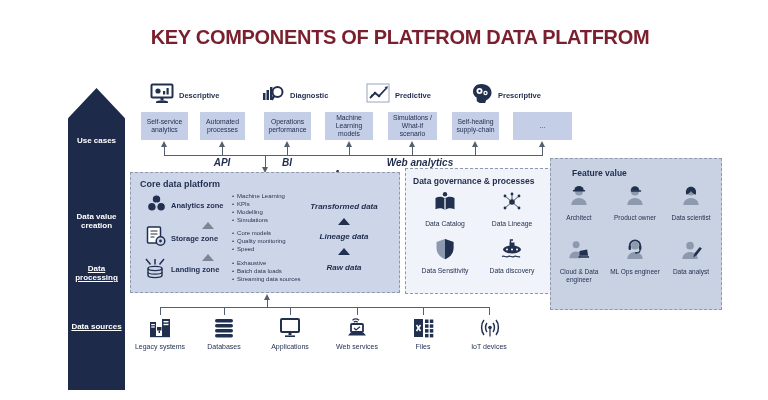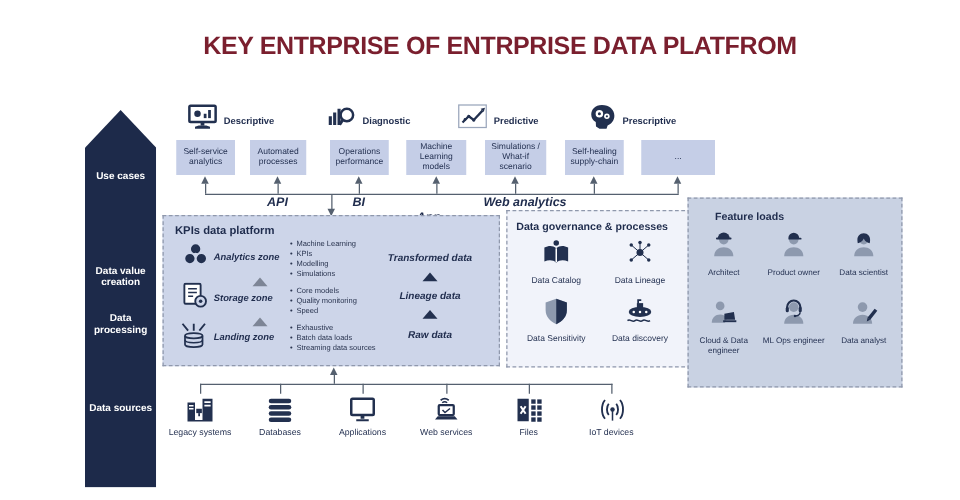--- a/index.html
+++ b/index.html
@@ -25,41 +25,41 @@
   .tri-down-sm{width:0;height:0;border-left:3px solid transparent;border-right:3px solid transparent;border-top:6px solid #55606f;}
   .tri-up-gray{width:0;height:0;border-left:6px solid transparent;border-right:6px solid transparent;border-bottom:7px solid #7d8596;}
   .tri-up-navy{width:0;height:0;border-left:6px solid transparent;border-right:6px solid transparent;border-bottom:7px solid #22304f;}
   .channel{top:157px;text-align:center;font-size:10px;font-style:italic;font-weight:bold;color:#1f2c4d;}
   
   .panel{box-sizing:border-box;border:1px dashed #8f98ac;}
   .core-panel{left:130px;top:172px;width:270px;height:121px;background:#cdd5e9;}
   .gov-panel{left:405px;top:168px;width:148px;height:126px;background:#f1f3fa;}
   .teams-panel{left:550px;top:158px;width:172px;height:152px;background:#c9d2e3;}
   .panel-title{font-size:9px;font-weight:bold;color:#1f2c4d;}
-  .zone-name{font-size:7.5px;font-weight:bold;color:#1f2c4d;font-style:italic;}
+  .zone-name{font-size:7.5px;font-weight:bold;color:#1f2c4d;}
   .bullets{font-size:6px;line-height:8px;color:#2a3550;}
   .bullet{display:flex;}
   .bullet::before{content:"•";margin-right:3px;}
   .data-state{width:92px;text-align:center;font-size:8px;font-weight:bold;font-style:italic;color:#1f2c4d;}
   .cell{display:flex;flex-direction:column;align-items:center;text-align:center;}
   .cell-lb{font-size:6.5px;line-height:8px;color:#1f2c4d;margin-top:3px;}
   .src-lb{top:343px;width:80px;text-align:center;font-size:7px;color:#1f2c4d;}
 </style>
 </head>
 <body>
 
 <div id="stage">
 
-  <div class="abs title">KEY ENTRPRISE OF ENTRPRISE DATA PLATFROM</div>
+  <div class="abs title">KEY COMPONENTS OF PLATFROM DATA PLATFROM</div>
 
   <div class="abs stage-arrow"></div>
   <div class="abs stage-label" style="top:136px;">Use cases</div>
   <div class="abs stage-label" style="top:196px;margin-top:16px;">Data value creation</div>
-  <div class="abs stage-label" style="top:250px;">Data processing</div>
-  <div class="abs stage-label" style="top:322px;">Data sources</div>
+  <div class="abs stage-label" style="top:264px;text-decoration:underline;">Data processing</div>
+  <div class="abs stage-label" style="top:322px;text-decoration:underline;">Data sources</div>
 
   <div class="abs cat" style="left:261px;top:83px;">
     <span><svg width="24" height="21" viewBox="0 0 24 21">
           <rect x="2" y="10" width="2.5" height="7" fill="#22304f"></rect>
           <rect x="5.5" y="7" width="2.5" height="10" fill="#22304f"></rect>
           <rect x="9" y="4" width="2.5" height="13" fill="#22304f"></rect>
           <circle cx="16.5" cy="9" r="5" fill="#fff" stroke="#22304f" stroke-width="2"></circle>
           <path d="M13.3 12.8l-2.6 4" stroke="#22304f" stroke-width="2.4"></path>
         </svg></span>
     <span class="cat-lb">Diagnostic</span>
@@ -123,21 +123,21 @@
 
   <div class="abs channel" style="left:192px;width:60px;">API</div>
   <div class="abs channel" style="left:257px;width:60px;">BI</div>
   <div class="abs channel" style="left:313px;width:60px;margin-top:12px;">App</div>
   <div class="abs channel" style="left:380px;width:80px;">Web analytics</div>
 
   <div class="abs vline" style="left:265px;top:156px;height:13px;"></div>
   <div class="abs tri-down-sm" style="left:262px;top:167px;"></div>
 
   <div class="abs panel core-panel"></div>
-  <div class="abs panel-title" style="left:140px;top:179px;">KPIs data platform</div>
+  <div class="abs panel-title" style="left:140px;top:179px;">Core data platform</div>
 
   <span class="abs" style="left:146px;top:193px;"><svg width="21" height="21" viewBox="0 0 22 22">
         <circle cx="11" cy="6.5" r="4.6" fill="#22304f" stroke="#cdd5e9" stroke-width="1.4"></circle>
         <circle cx="6.2" cy="14.5" r="4.6" fill="#22304f" stroke="#cdd5e9" stroke-width="1.4"></circle>
         <circle cx="15.8" cy="14.5" r="4.6" fill="#22304f" stroke="#cdd5e9" stroke-width="1.4"></circle>
         <circle cx="11" cy="11.5" r="1.8" fill="#cdd5e9"></circle>
       </svg></span>
   <div class="abs zone-name" style="left:171px;top:201px;">Analytics zone</div>
   <div class="abs bullets" style="left:232px;top:192px;">
     <div class="bullet">Machine Learning</div>
@@ -222,21 +222,21 @@
           <ellipse cx="11" cy="11.5" rx="9" ry="4" fill="#22304f"></ellipse>
           <circle cx="6" cy="11.5" r="1" fill="#fff"></circle>
           <circle cx="11" cy="11.5" r="1" fill="#fff"></circle>
           <circle cx="16" cy="11.5" r="1" fill="#fff"></circle>
           <path d="M1 18.5c2-1.6 4 1.6 6 0s4 1.6 6 0 4 1.6 6 0" stroke="#22304f" stroke-width="1.2" fill="none"></path>
         </svg></span>
     <div class="cell-lb" style="font-size:6.8px;">Data discovery</div>
   </div>
 
   <div class="abs panel teams-panel"></div>
-  <div class="abs panel-title" style="left:572px;top:168px;font-size:8.5px;">Feature loads</div>
+  <div class="abs panel-title" style="left:572px;top:168px;font-size:8.5px;">Feature value</div>
   <div class="abs cell" style="left:552px;top:184px;width:54px;">
     <span><svg width="24" height="23" viewBox="0 0 24 24">
           <circle cx="12" cy="8" r="4" fill="#8d99ae"></circle>
           <path d="M4 22c0-4.5 3.6-7.5 8-7.5s8 3 8 7.5z" fill="#8d99ae"></path>
           <rect x="11" y="2.6" width="2" height="3" fill="#22304f"></rect>
           <path d="M7 7a5 5 0 0 1 10 0z" fill="#22304f"></path>
           <rect x="5.5" y="6.3" width="13" height="1.6" rx="0.8" fill="#22304f"></rect>
         </svg></span>
     <div class="cell-lb">Architect</div>
   </div>

